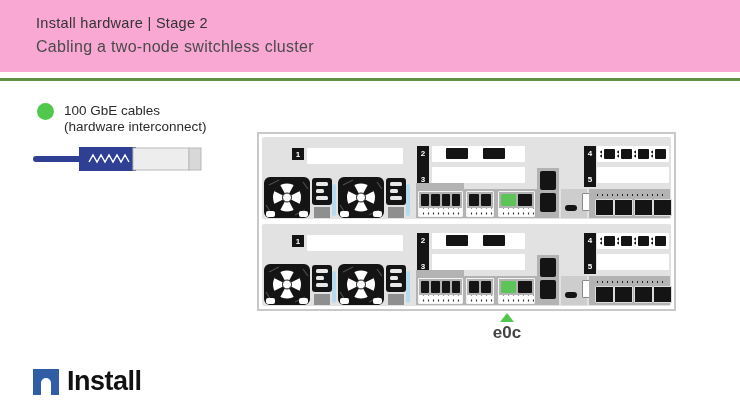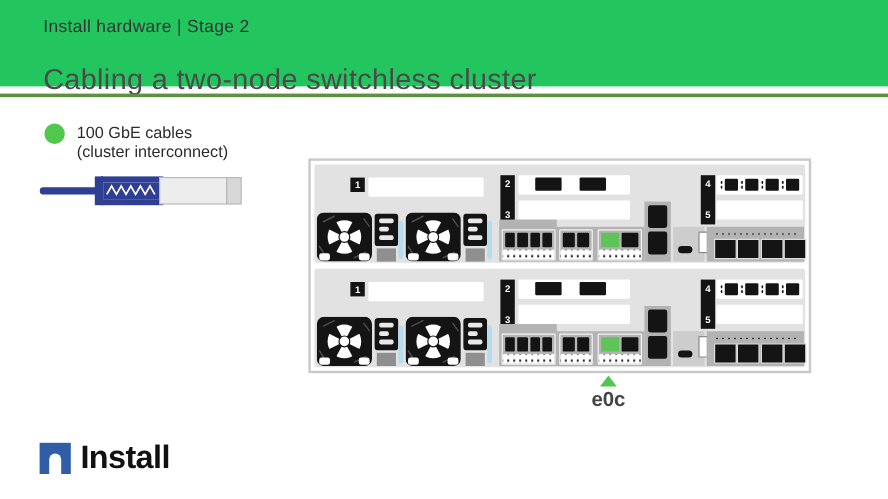--- a/index.html
+++ b/index.html
@@ -3,24 +3,24 @@
 <meta charset="utf-8">
 <style>
   html,body{margin:0;padding:0;}
   body{
     width:740px;height:416px;position:relative;overflow:hidden;
     background:#ffffff;font-family:"Liberation Sans",sans-serif;
   }
   
   .header{
     position:absolute;left:0;top:0;width:740px;height:72px;
-    background:#22c55e;box-sizing:border-box;padding:15px 0 0 36px;
+    background:#f9a8d4;box-sizing:border-box;padding:15px 0 0 36px;
   }
   .kicker{font-size:14.5px;color:#333;letter-spacing:.3px;}
-  .title{font-size:24px;color:#4a4a4a;margin-top:22px;letter-spacing:.3px;}
+  .title{font-size:16px;color:#4a4a4a;margin-top:7px;letter-spacing:.3px;}
   .rule{position:absolute;left:0;top:78px;width:740px;height:3px;background:#5d9041;}
 
   
   .legend-dot{
     position:absolute;left:37px;top:103px;width:17px;height:17px;border-radius:50%;
     background:#52c74e;
   }
   .legend-text{position:absolute;left:64px;top:103px;font-size:13.5px;color:#2b2b2b;line-height:16px;}
   .cable-svg{position:absolute;left:33px;top:146px;}
 
@@ -100,21 +100,21 @@
 
 <header class="header">
   <div class="kicker">Install hardware | Stage 2</div>
   <div class="title">Cabling a two-node switchless cluster</div>
 </header>
 <div class="rule"></div>
 
 <span class="legend-dot"></span>
 <div class="legend-text">
   <div>100 GbE cables</div>
-  <div>(cluster interconnect)</div>
+  <div>(hardware interconnect)</div>
 </div>
 <svg class="cable-svg" width="170" height="26" viewBox="0 0 170 26">
   <rect x="0" y="10" width="50" height="6" rx="3" fill="#2e3f94"></rect>
   <rect x="46" y="1" width="7" height="24" fill="#2e3f94"></rect>
   <rect x="51" y="1" width="52" height="5" fill="#2e3f94"></rect>
   <rect x="51" y="20" width="52" height="5" fill="#2e3f94"></rect>
   <rect x="53" y="6" width="48" height="14" fill="#2e3f94"></rect>
   <polyline points="56,16 60,9 64,16 68,9 72,16 76,9 80,16 84,9 88,16 92,9 96,16" fill="none" stroke="#ffffff" stroke-width="1.4"></polyline>
   <rect x="100" y="2" width="56" height="22" fill="#ededed" stroke="#b9b9b9" stroke-width="1"></rect>
   <rect x="156" y="2" width="12" height="22" fill="#d8d8d8" stroke="#b9b9b9" stroke-width="1"></rect>

